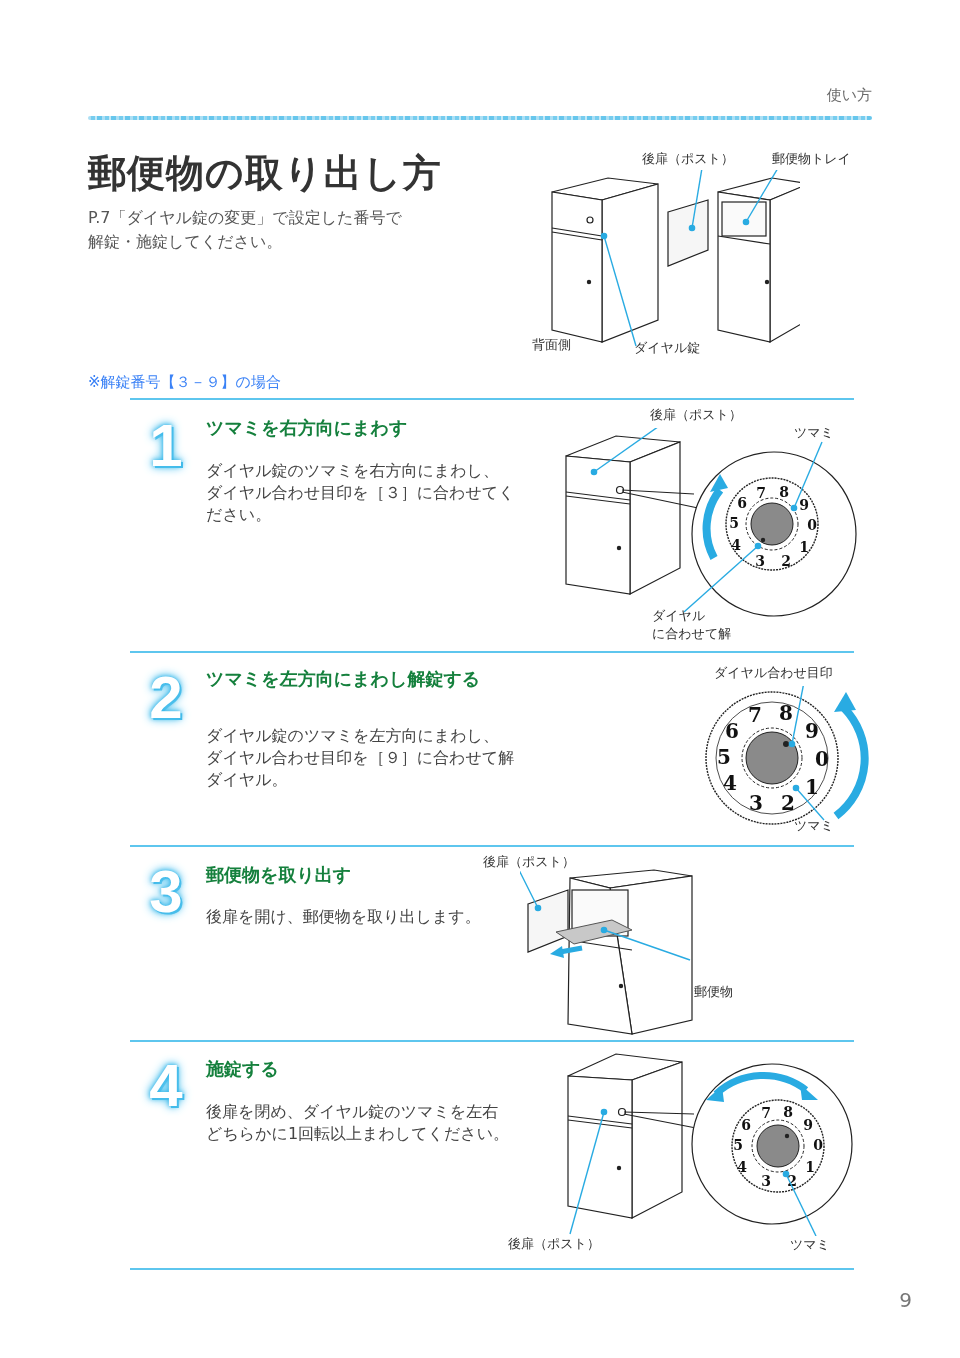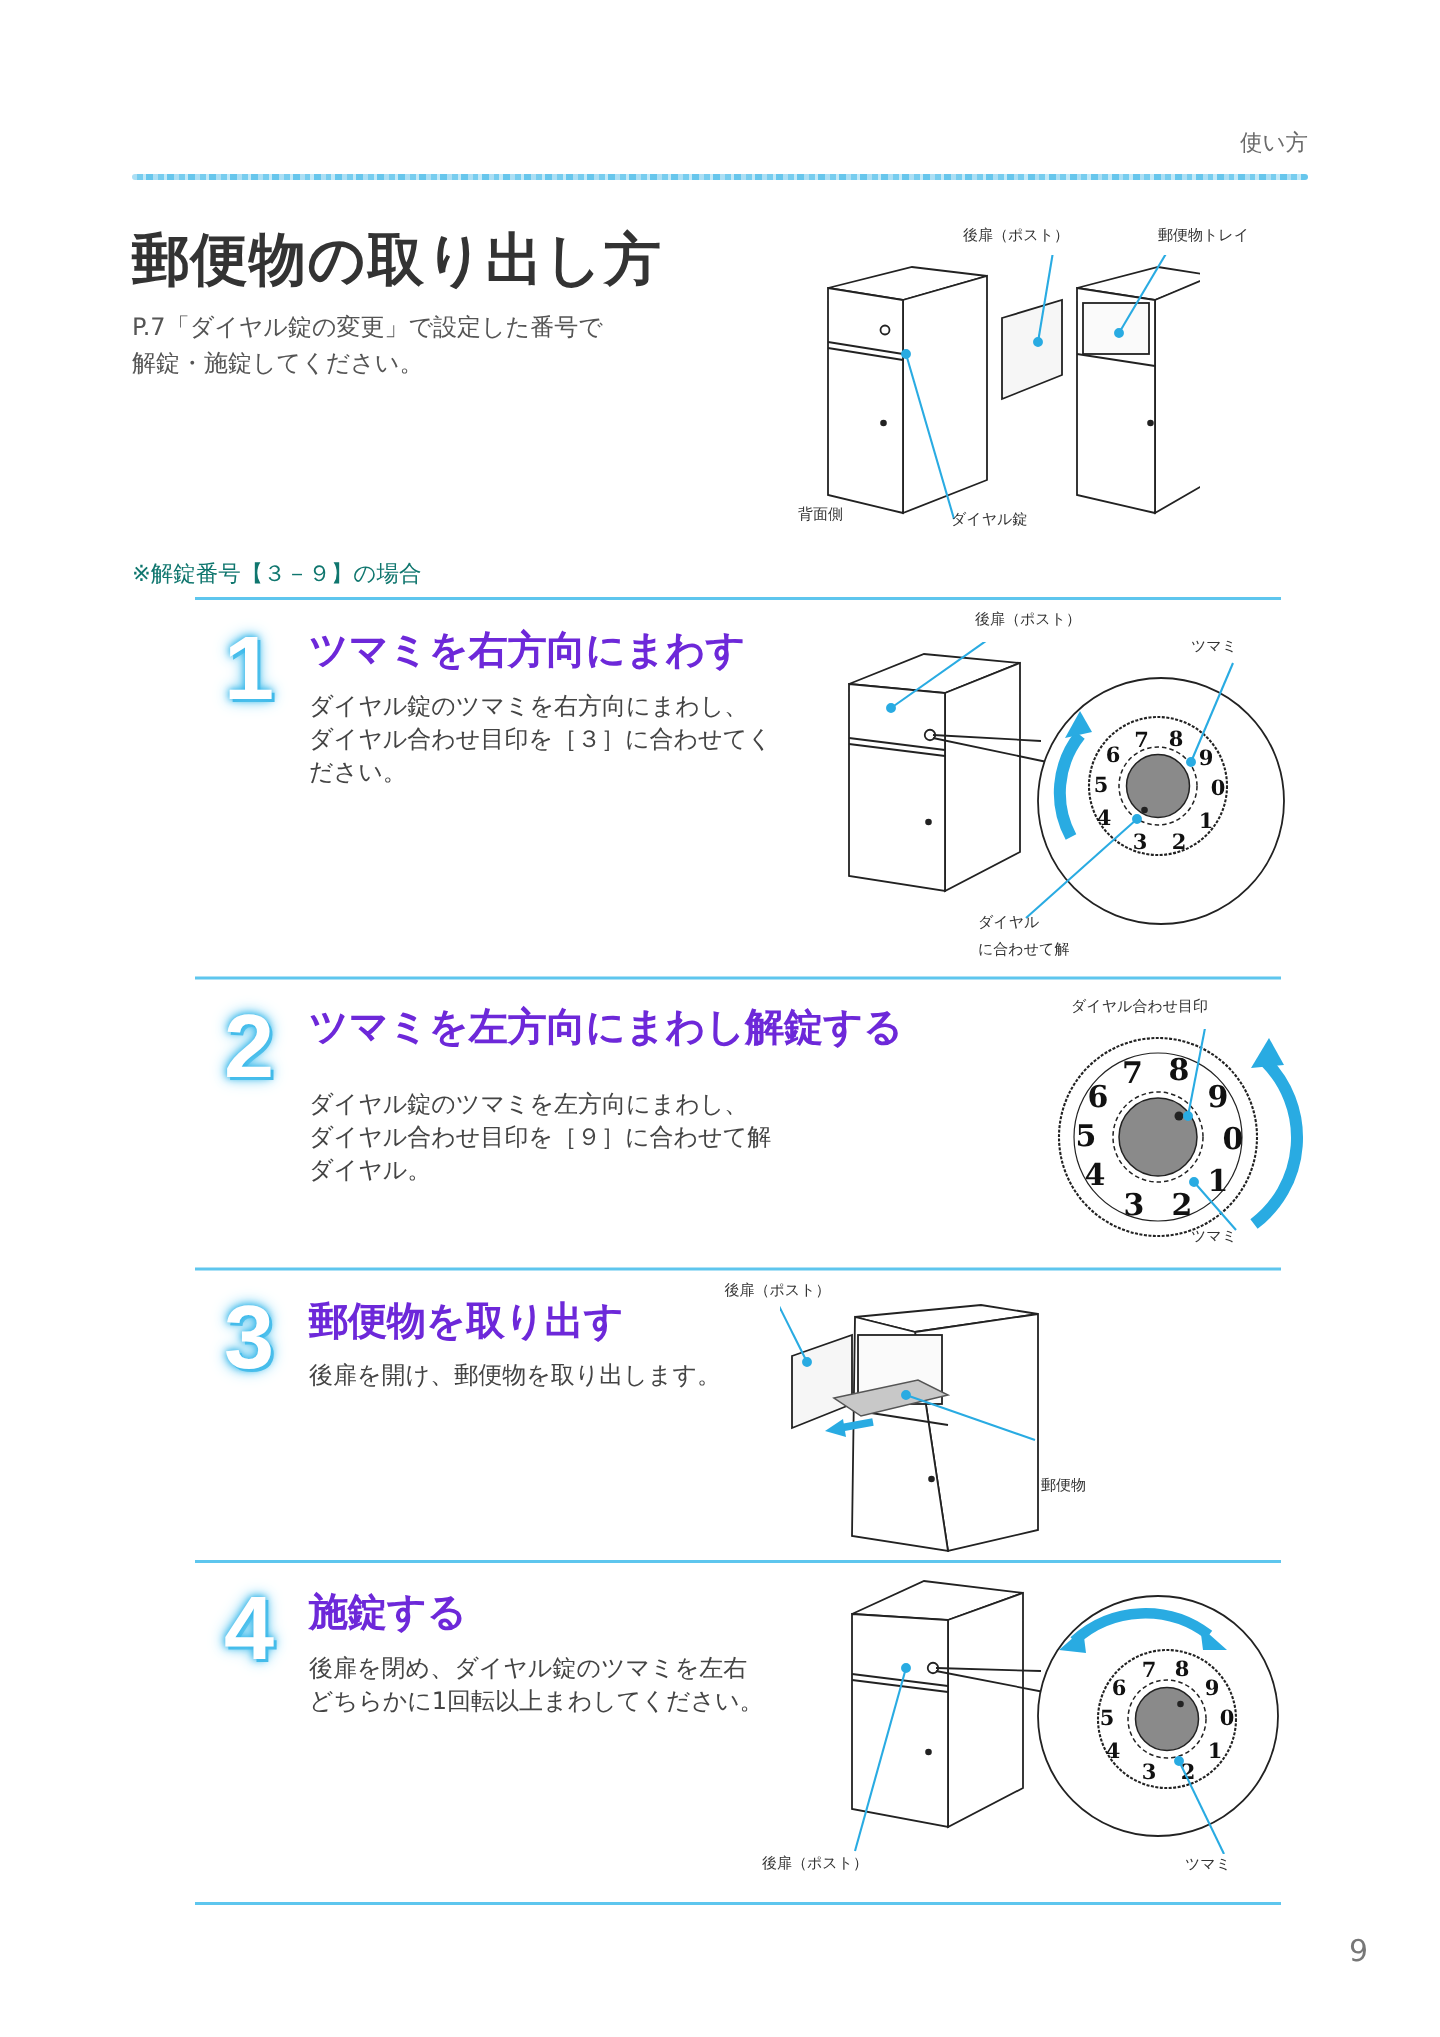--- a/index.html
+++ b/index.html
@@ -6,32 +6,32 @@
     html, body { width: 960px; height: 1358px; background: #ffffff; }
     body { position: relative; font-family: "DejaVu Sans", "Liberation Sans", sans-serif; color: #333333; overflow: hidden; }
 
     .section-label { position: absolute; top: 86px; right: 88px; font-size: 15px; color: #6a6a6a; }
     .header-rule { position: absolute; top: 116px; left: 88px; width: 784px; height: 4px;
       background: repeating-linear-gradient(90deg, #9dd9f2 0 3px, #5fc4ec 3px 7px, #b8e5f6 7px 9px, #4cbce9 9px 14px);
       opacity: 0.85; border-radius: 2px; }
 
     .page-title { position: absolute; top: 148px; left: 88px; font-size: 38px; font-weight: bold; color: #333333; letter-spacing: 1px; }
     .intro { position: absolute; top: 206px; left: 88px; font-size: 16px; line-height: 24px; color: #555555; }
-    .note { position: absolute; top: 373px; left: 88px; font-size: 15px; color: #0f766e; }
+    .note { position: absolute; top: 373px; left: 88px; font-size: 15px; color: #3b82f6; }
 
     .fig { position: absolute; }
     .fig svg { display: block; }
-    .callout { position: absolute; font-size: 10px; color: #333333; white-space: nowrap; }
+    .callout { position: absolute; font-size: 13px; color: #333333; white-space: nowrap; }
 
     .step-rule { position: absolute; left: 130px; width: 724px; height: 2px; background: #5ec6ee; }
 
     .step-num { position: absolute; left: 140px; width: 52px; font-size: 60px; font-weight: bold; color: #ffffff;
       font-family: "Liberation Sans", sans-serif; line-height: 64px; text-align: center;
       text-shadow: 0 0 4px #2fb3e8, 0 0 8px #4fc3ef, 0 0 12px #8fd8f4, 2px 2px 0 #38b6e6; }
-    .step-title { position: absolute; left: 206px; font-size: 26px; font-weight: bold; color: #6d28d9; }
+    .step-title { position: absolute; left: 206px; font-size: 18px; font-weight: bold; color: #15803d; }
     .step-body { position: absolute; left: 206px; font-size: 16px; line-height: 22px; color: #444444; }
 
     .page-number { position: absolute; top: 1288px; right: 48px; font-size: 20px; color: #777777; }
   </style>
 </head>
 <body>
 
 <div class="section-label">使い方</div>
 <div class="header-rule"></div>
 

